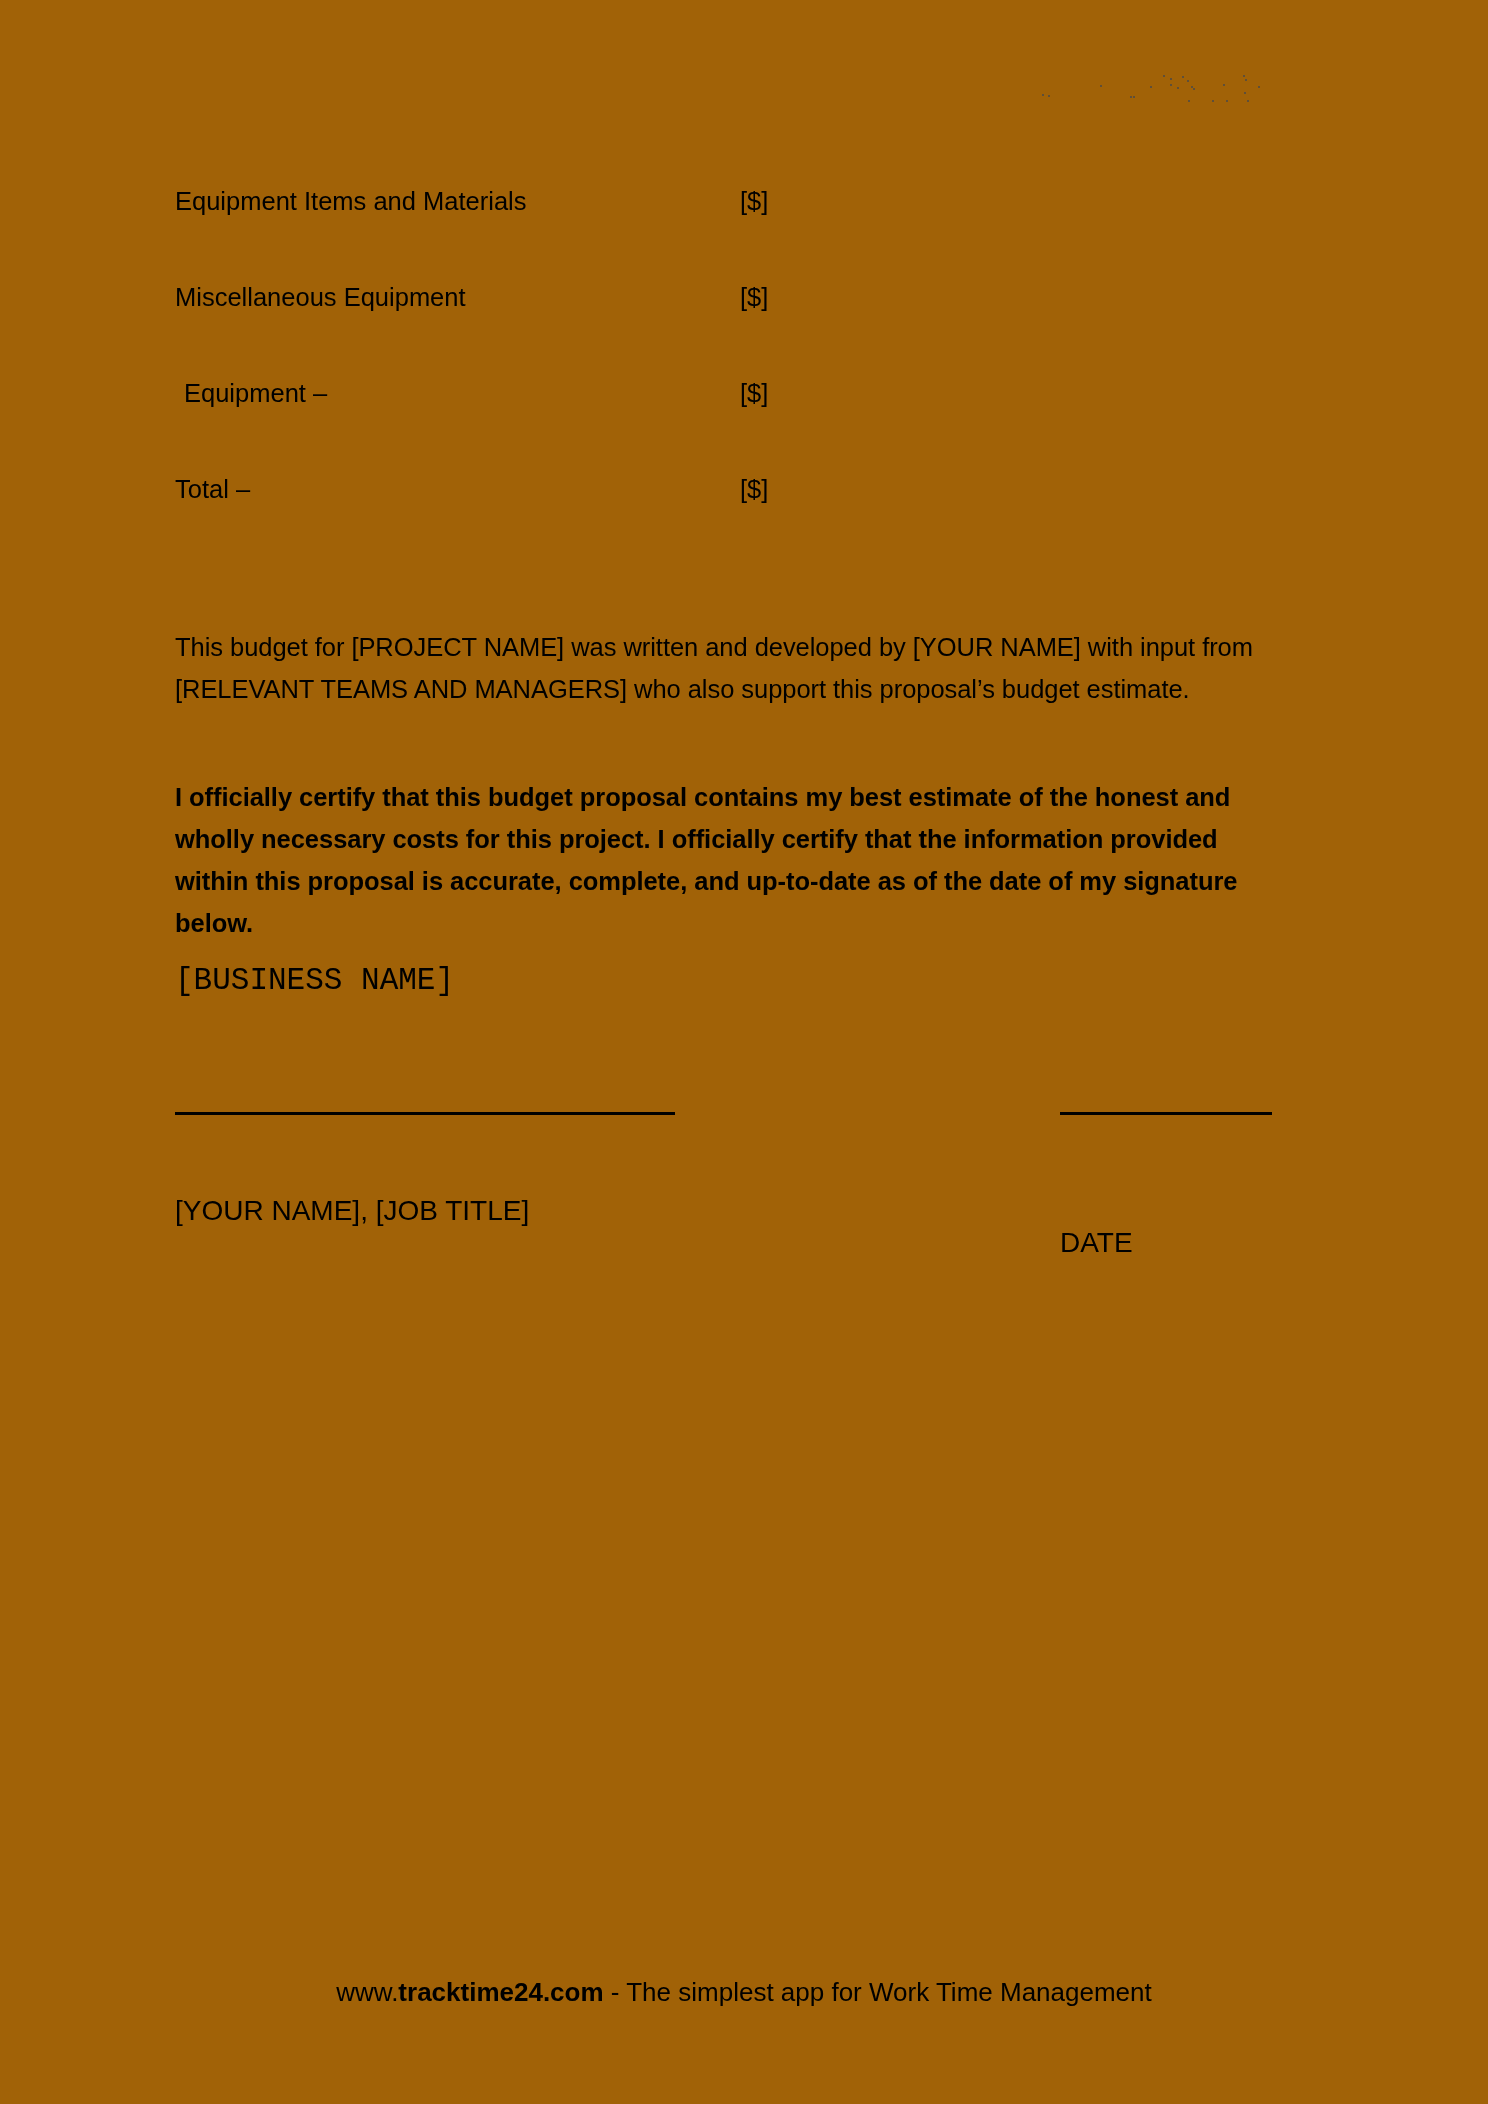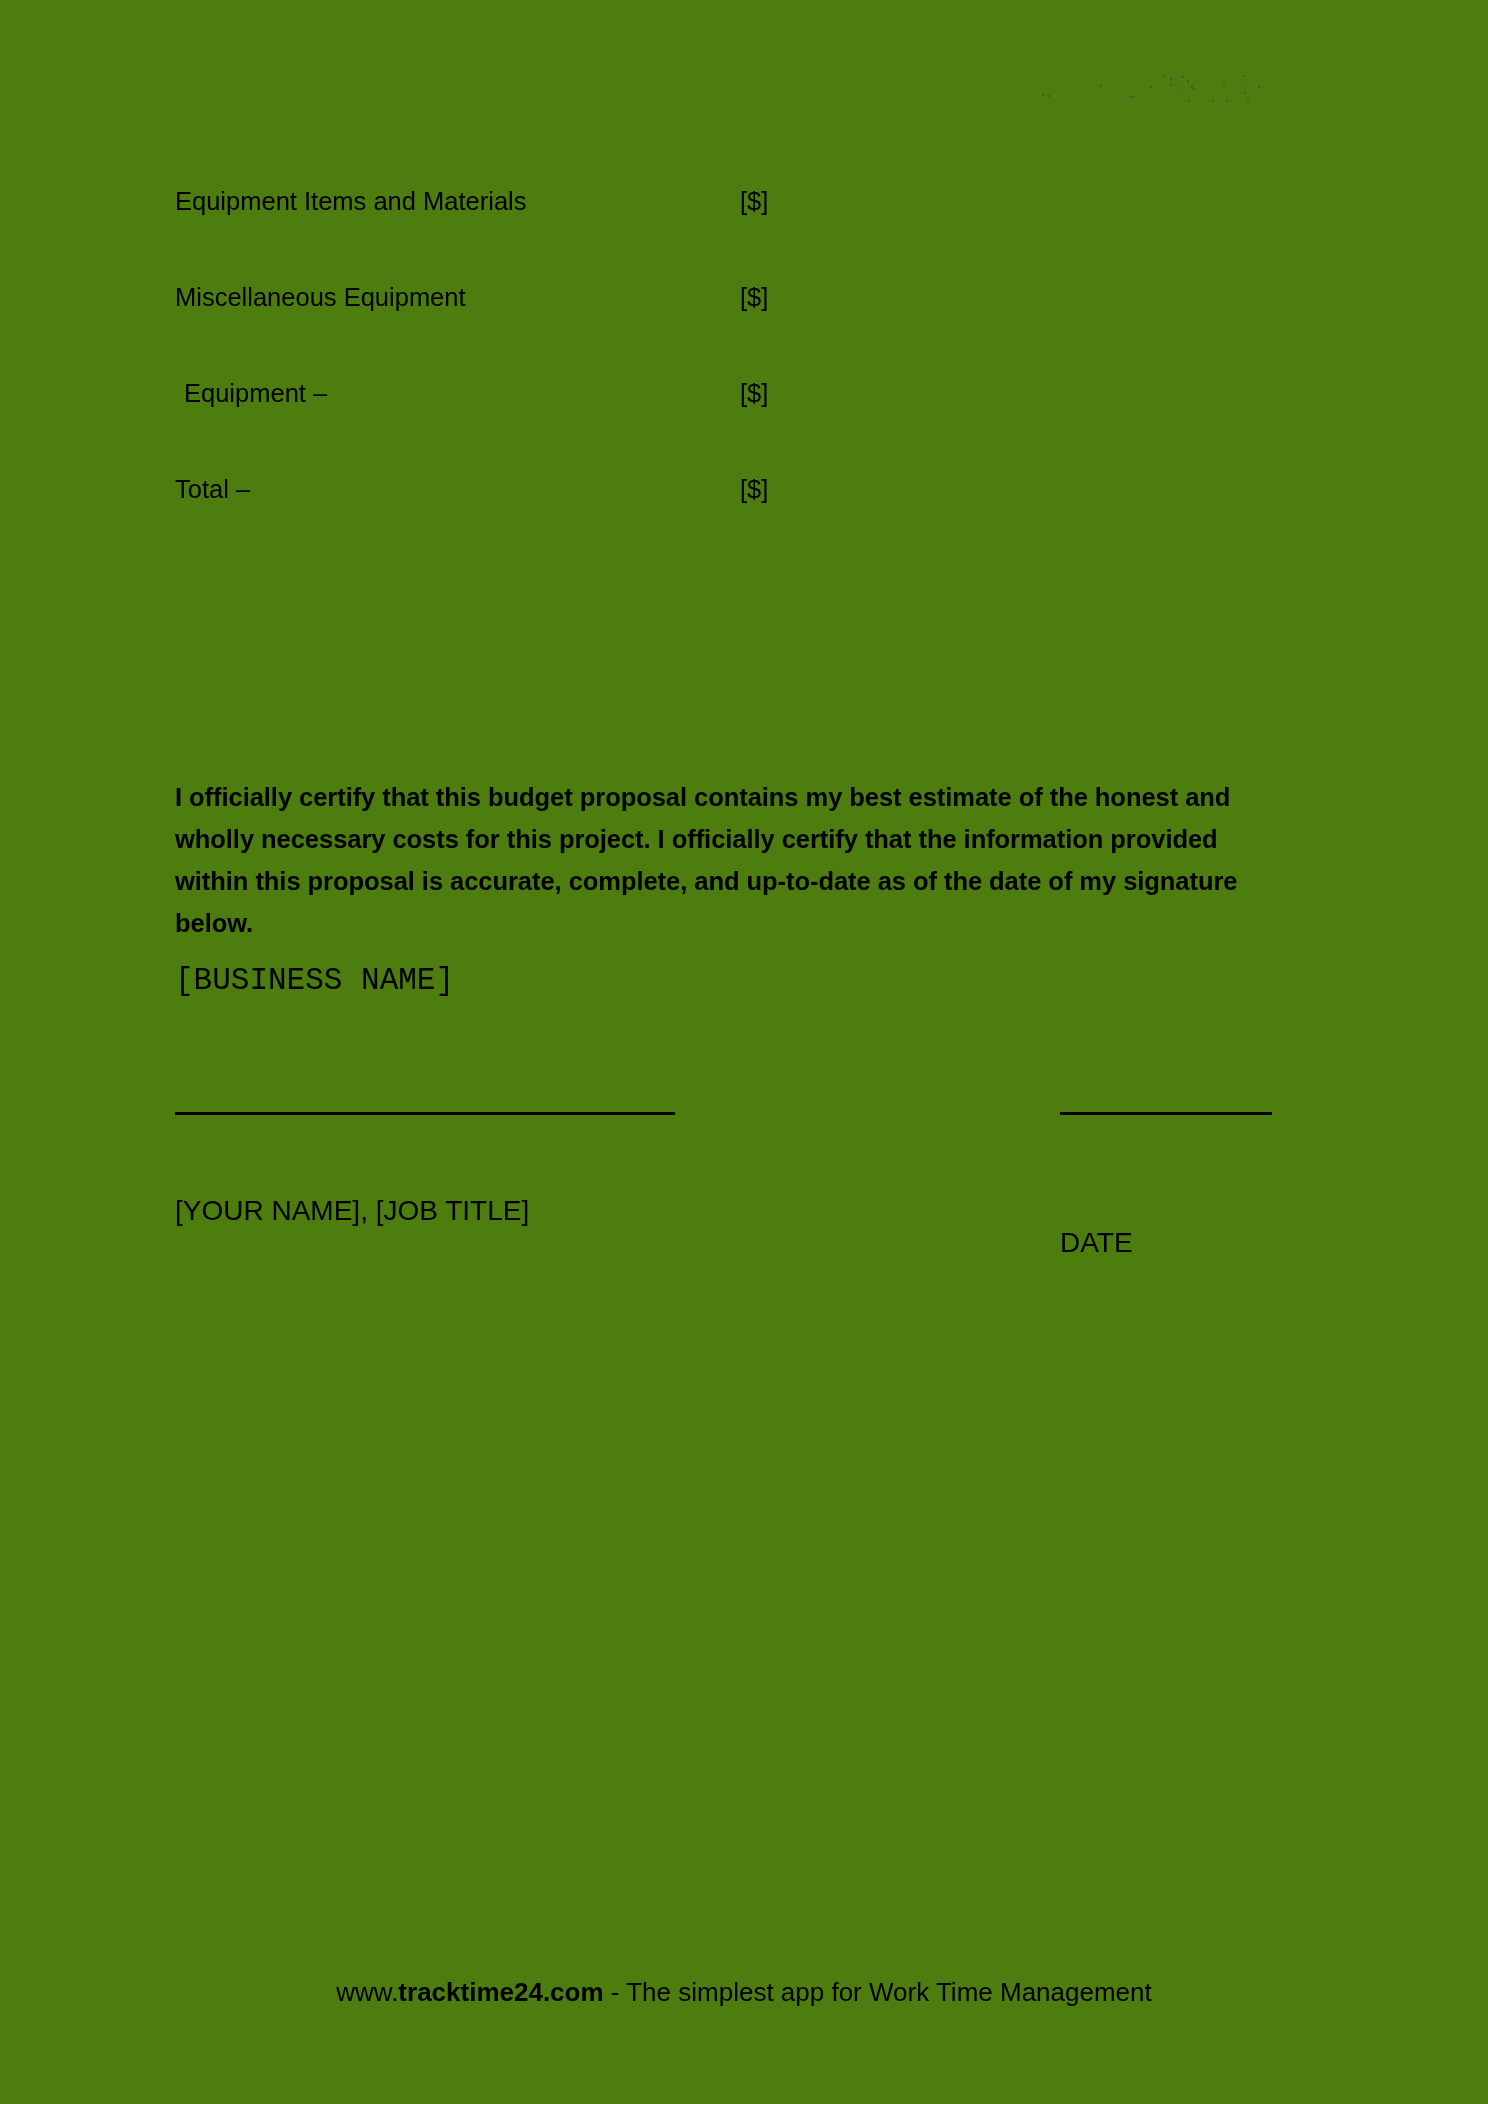--- a/index.html
+++ b/index.html
@@ -5,21 +5,21 @@
   html, body {
     margin: 0;
     padding: 0;
     background: #ffffff;
   }
 
   .page {
     position: relative;
     width: 1488px;
     height: 2104px;
-    background: #4d7c0f;
+    background: #a16207;
     font-family: "Liberation Sans", sans-serif;
     color: #000000;
     overflow: hidden;
   }
 
   
   .speckles {
     position: absolute;
     left: 1030px;
     top: 62px;
@@ -181,20 +181,21 @@
       <span class="budget-amount">[$]</span>
     </div>
 
     <div class="budget-row">
       <span class="budget-label">Total –</span>
       <span class="budget-amount">[$]</span>
     </div>
 
   </div>
 
+  <p class="para para-authorship">This budget for [PROJECT NAME] was written and developed by [YOUR NAME] with input from [RELEVANT TEAMS AND MANAGERS] who also support this proposal’s budget estimate.</p>
 
   <p class="para para-certification">I officially certify that this budget proposal contains my best estimate of the honest and wholly necessary costs for this project. I officially certify that the information provided within this proposal is accurate, complete, and up-to-date as of the date of my signature below.</p>
 
   <div class="business-name">[BUSINESS NAME]</div>
 
   <div class="sig-line sig-line-name"></div>
   <div class="sig-line sig-line-date"></div>
 
   <div class="sig-label sig-label-name">[YOUR NAME], [JOB TITLE]</div>
 

